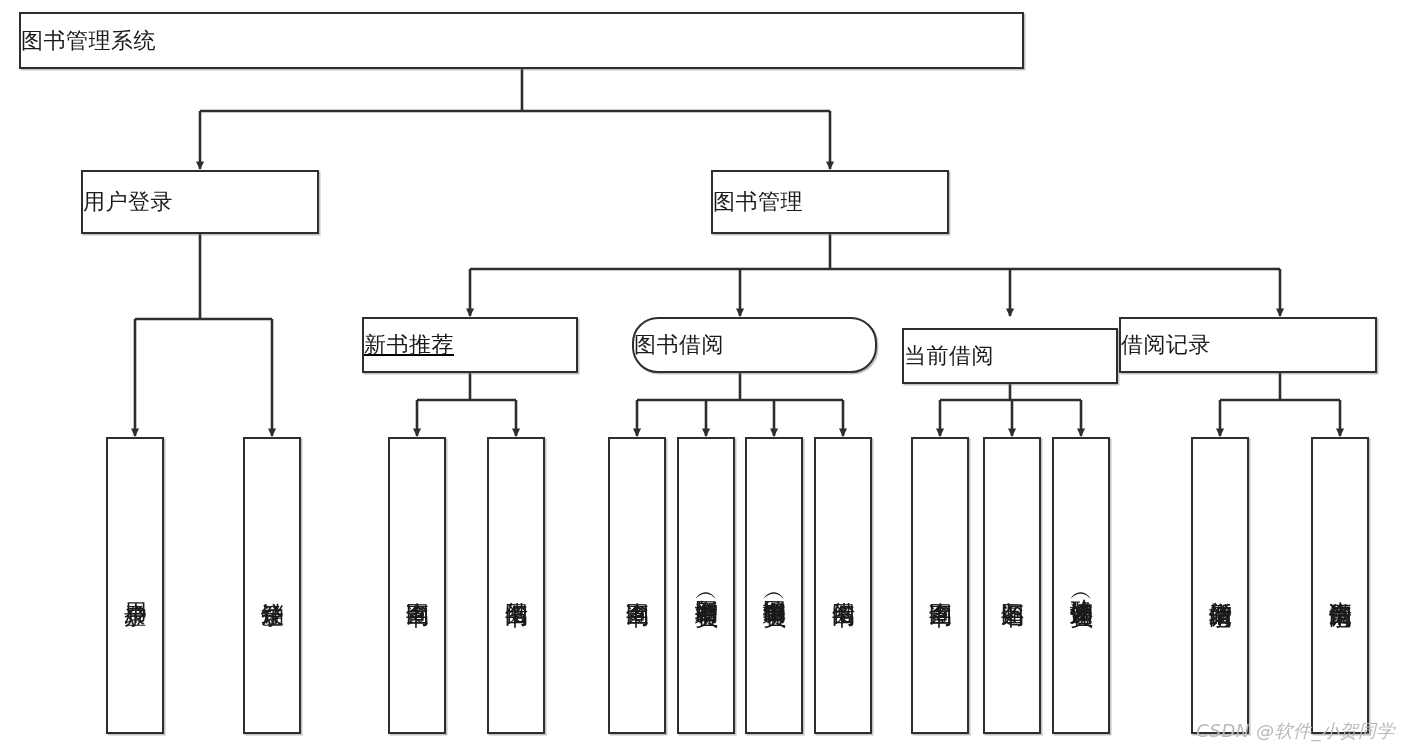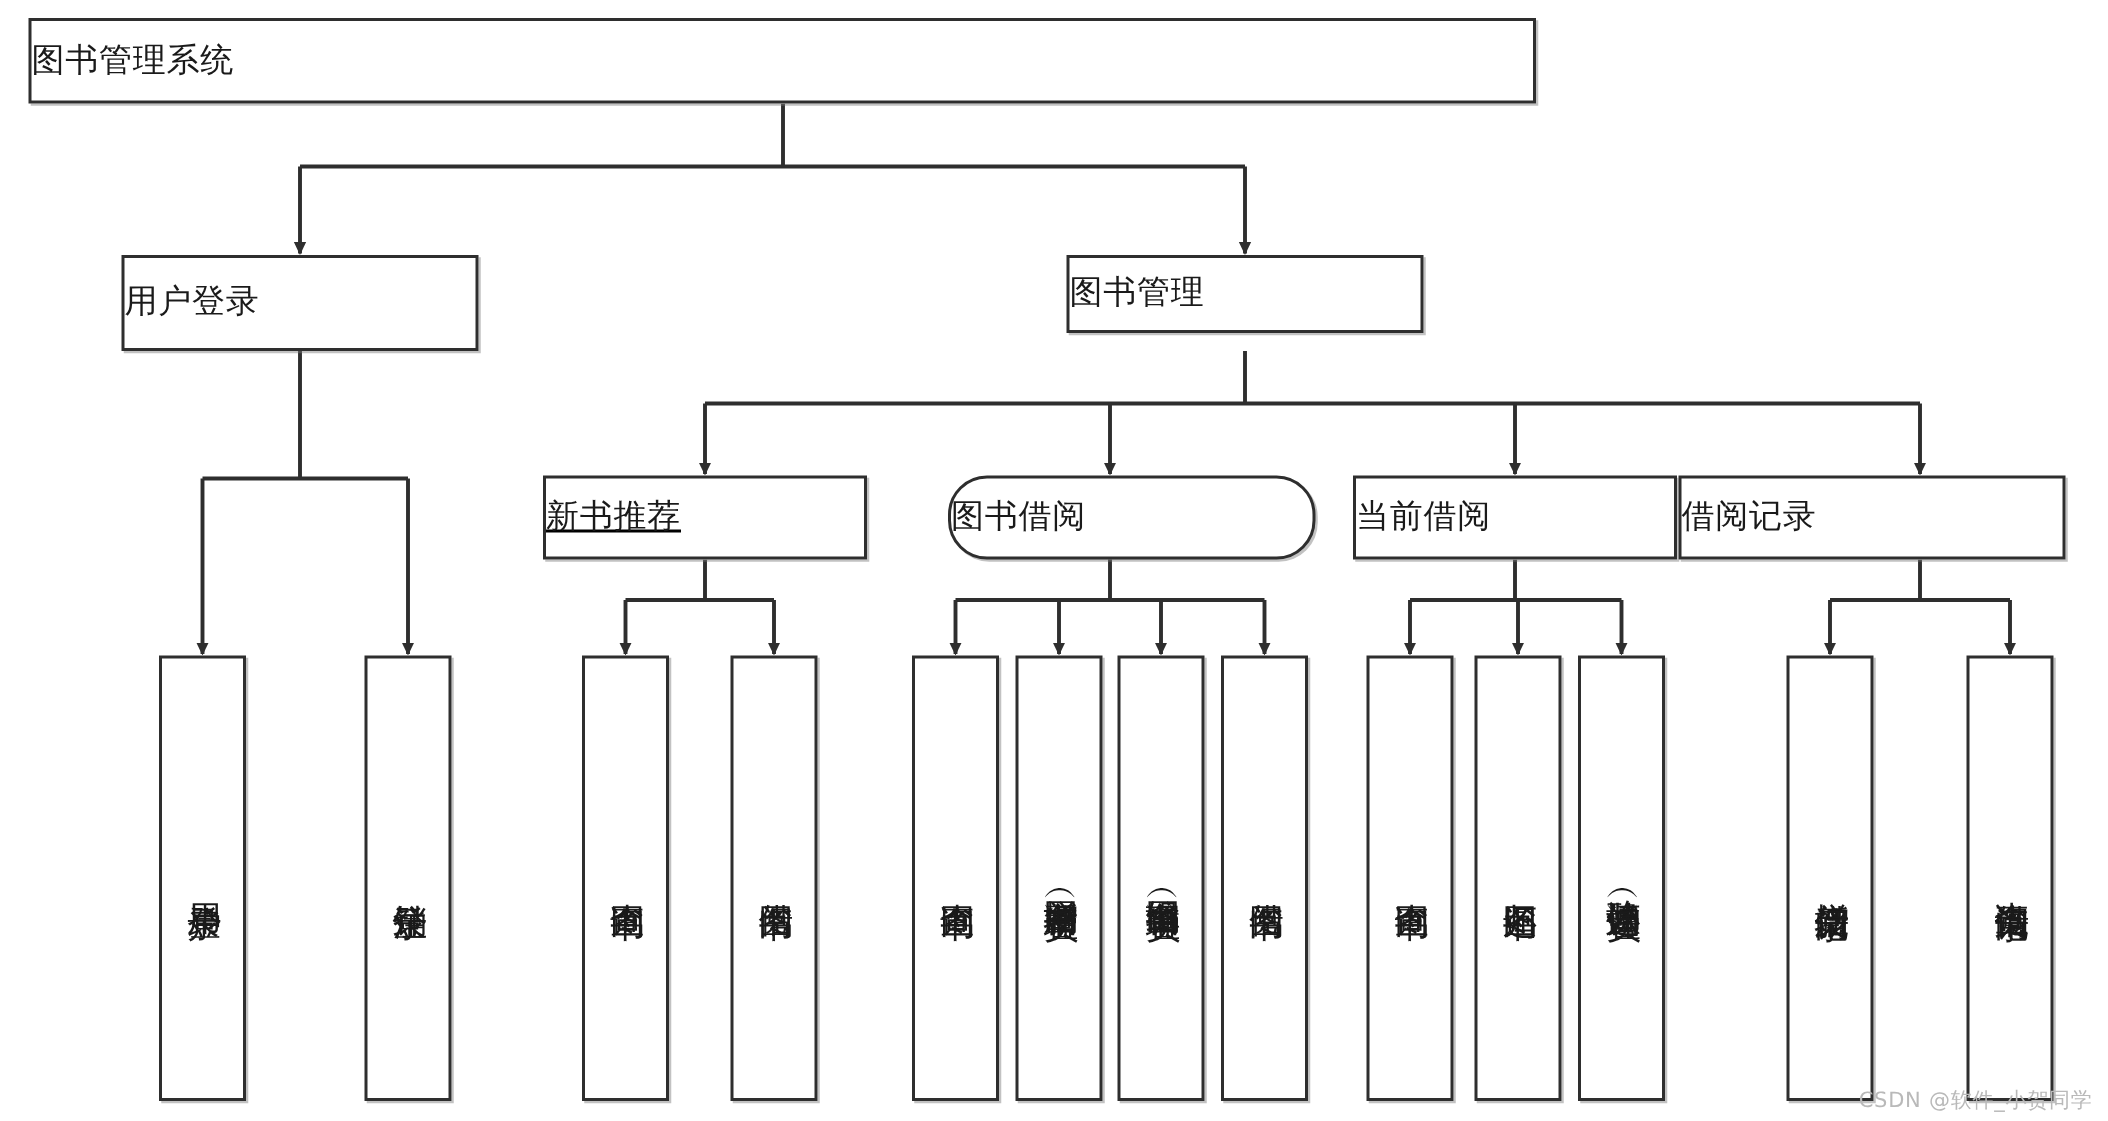--- a/index.html
+++ b/index.html
@@ -55,24 +55,25 @@
     font-size: 23px;
     line-height: 1.12;
     letter-spacing: 1px;
     margin: auto;
     max-height: 100%;
   }
   #watermark {
     position: absolute;
     right: 10px;
     bottom: 4px;
-    font-size: 14px;
+    font-size: 18px;
     color: #b9b9b9;
     white-space: nowrap;
     letter-spacing: 0.5px;
+    font-style: italic;
   }
 </style>
 </head>
 <body>
 
 <div id="canvas">
 
   <svg id="wires" viewBox="0 0 1405 747" xmlns="http://www.w3.org/2000/svg">
     <defs>
       <marker id="arrowhead" markerWidth="9" markerHeight="9" refX="7.6" refY="4.5" orient="auto" markerUnits="userSpaceOnUse">
@@ -116,30 +117,30 @@
       </g>
   </svg>
 
   <div id="nodes">
       <div class="node horiz" style="left: 19px; top: 12px; width: 1005px; height: 57px;">
         <span class="label">图书管理系统</span>
       </div>
       <div class="node horiz" style="left: 81px; top: 170px; width: 238px; height: 64px;">
         <span class="label">用户登录</span>
       </div>
-      <div class="node horiz" style="left: 711px; top: 170px; width: 238px; height: 52px;">
+      <div class="node horiz" style="left: 711px; top: 170px; width: 238px; height: 64px;">
         <span class="label">图书管理</span>
       </div>
       <div class="node horiz" style="left: 362px; top: 317px; width: 216px; height: 56px; text-decoration: underline;">
         <span class="label">新书推荐</span>
       </div>
       <div class="node horiz" style="left: 632px; top: 317px; width: 245px; height: 56px; border-radius: 26px;">
         <span class="label">图书借阅</span>
       </div>
-      <div class="node horiz" style="left: 902px; top: 317px; width: 216px; height: 56px;">
+      <div class="node horiz" style="left: 902px; top: 328px; width: 216px; height: 56px;">
         <span class="label">当前借阅</span>
       </div>
       <div class="node horiz" style="left: 1119px; top: 317px; width: 258px; height: 56px;">
         <span class="label">借阅记录</span>
       </div>
       <div class="node vert" style="left: 106px; top: 437px; width: 58px; height: 297px;">
         <span class="label">用户登录</span>
       </div>
       <div class="node vert" style="left: 243px; top: 437px; width: 58px; height: 297px;">
         <span class="label">注销登录</span>

